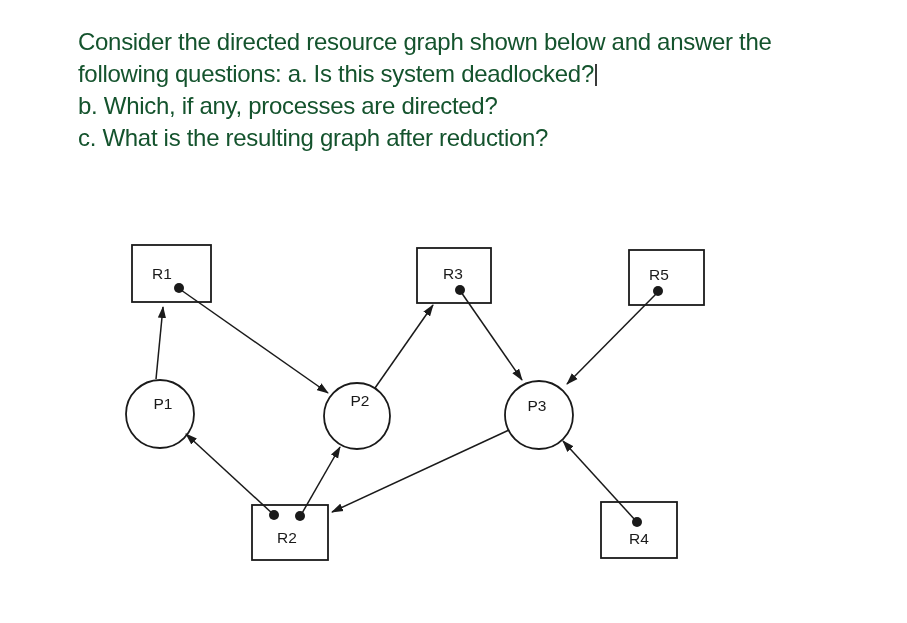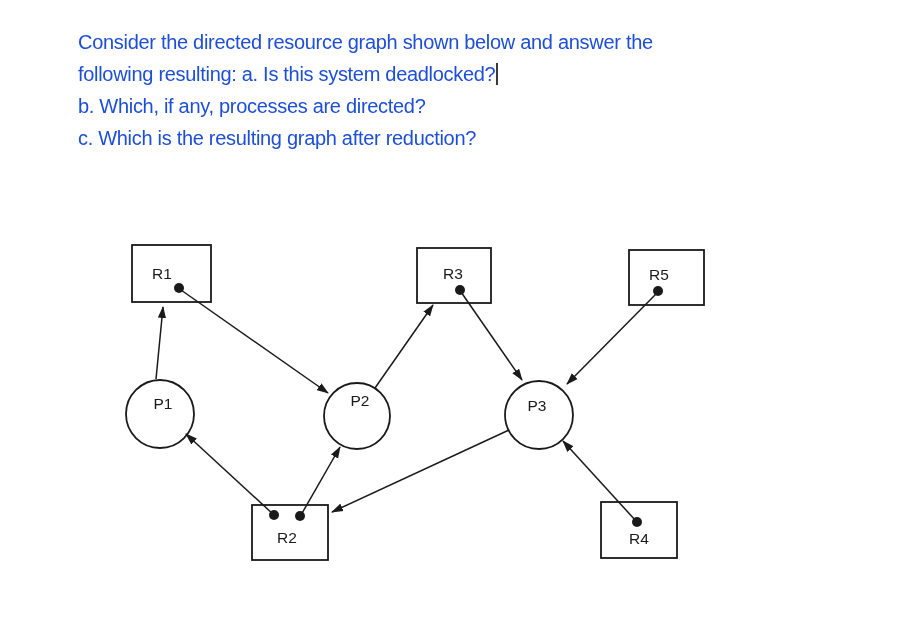--- a/index.html
+++ b/index.html
@@ -8,22 +8,22 @@
   body {
     width: 907px; height: 623px;
     background: #ffffff;
     font-family: "Liberation Sans", sans-serif;
     position: relative;
     overflow: hidden;
   }
   .question {
     position: absolute;
     left: 78px; top: 26px;
-    color: #1d4ed8;
-    font-size: 20px;
+    color: #14532d;
+    font-size: 24px;
     line-height: 32px;
     letter-spacing: -0.3px;
   }
   .qline { white-space: nowrap; }
   .caret {
     display: inline-block;
     width: 2px; height: 22px;
     background: #3a3a3a;
     margin-left: 1px;
     vertical-align: -4px;
@@ -40,23 +40,23 @@
   }
   .edge { stroke: var(--ink); stroke-width: 1.5; fill: none; }
   .dot  { fill: var(--ink); stroke: none; }
   .arrowhead-shape { fill: var(--ink); }
 </style>
 </head>
 <body>
 
 <div class="question">
   <div class="qline"><span>Consider the directed resource graph shown below and answer the</span></div>
-  <div class="qline"><span>following resulting: a. Is this system deadlocked?</span><span class="caret"></span></div>
+  <div class="qline"><span>following questions: a. Is this system deadlocked?</span><span class="caret"></span></div>
   <div class="qline"><span>b. Which, if any, processes are directed?</span></div>
-  <div class="qline"><span>c. Which is the resulting graph after reduction?</span></div>
+  <div class="qline"><span>c. What is the resulting graph after reduction?</span></div>
 </div>
 
 <svg class="diagram" width="907" height="623" viewBox="0 0 907 623">
   <defs>
     <marker id="arrowhead" viewBox="0 0 12 9" refX="11" refY="4.5" markerWidth="12" markerHeight="9" markerUnits="userSpaceOnUse" orient="auto">
       <path class="arrowhead-shape" d="M0,0.4 L12,4.5 L0,8.6 Z"></path>
     </marker>
   </defs>
   <g id="layer-nodes">
       <g>

